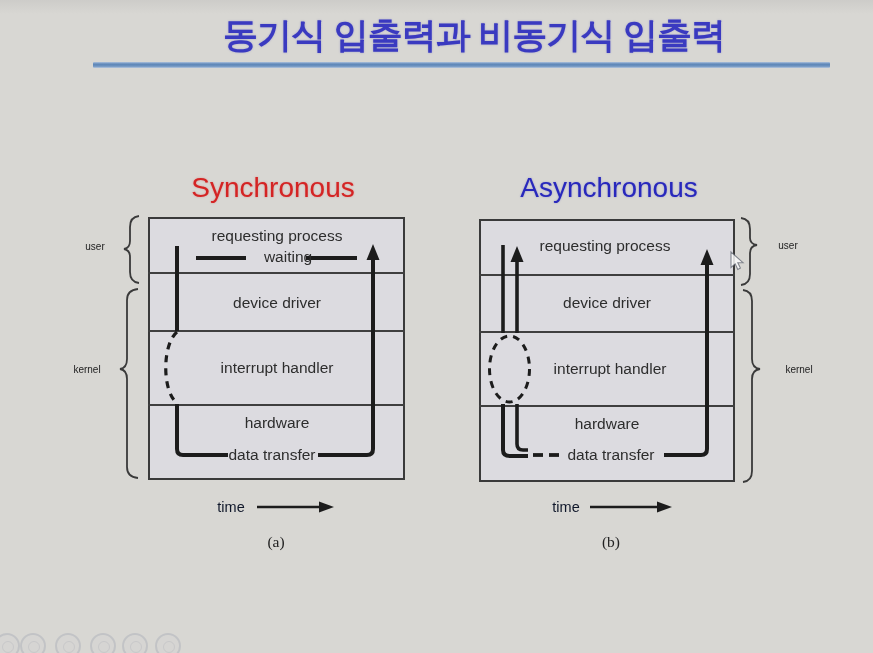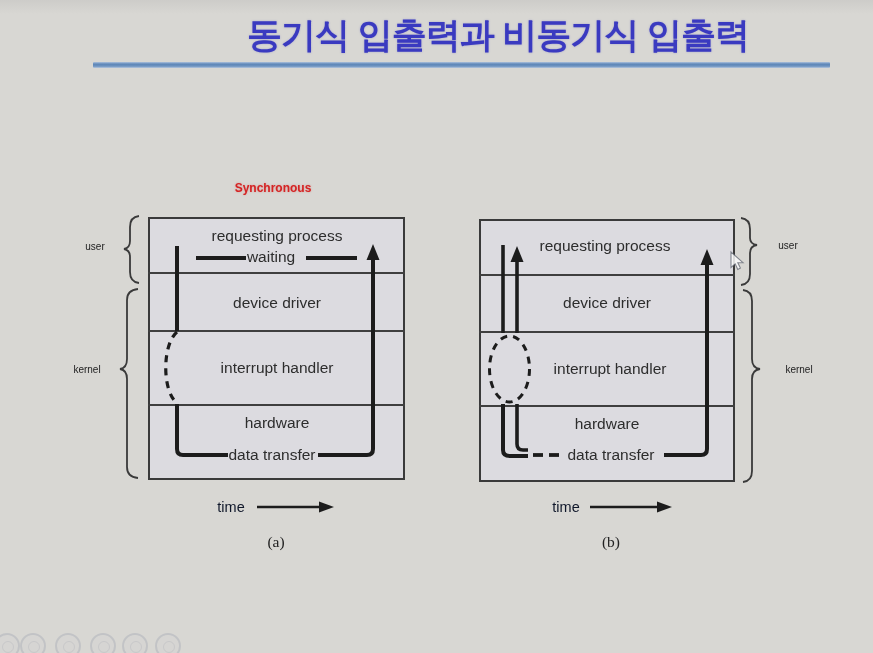--- a/index.html
+++ b/index.html
@@ -7,32 +7,32 @@
     position:relative; width:873px; height:653px; overflow:hidden;
     background:#d8d7d3;
     font-family:"Liberation Sans", sans-serif;
   }
   .slide::before{
     content:""; position:absolute; inset:0;
     background:linear-gradient(180deg, rgba(60,60,70,.07), rgba(0,0,0,0) 14px);
     pointer-events:none;
   }
   .title{
-    position:absolute; left:498px; top:12px; transform:translateX(-50%);
+    position:absolute; left:474px; top:12px; transform:translateX(-50%);
     font-size:35px; font-weight:bold; color:#3a3ac0; white-space:nowrap;
     letter-spacing:-1px; text-shadow:0 0 2px rgba(58,58,192,.35);
   }
   .rule{
     position:absolute; left:93px; top:62px; width:737px; height:6px;
     background:linear-gradient(180deg,#aec2dc 0%, #5d86b8 35%, #6d93c0 70%, #b7c8de 100%);
     border-radius:1px;
   }
   .heading{
     position:absolute; transform:translate(-50%,-50%);
-    font-size:12px; font-weight:bold; white-space:nowrap;
+    font-size:28px; font-weight:normal; white-space:nowrap;
   }
   .heading.sync{ color:#d42424; text-shadow:0 0 2px rgba(212,36,36,.35); }
   .heading.async{ color:#2828bc; text-shadow:0 0 2px rgba(40,40,188,.35); }
   .panel-box{
     position:absolute; background:#dcdbe0; border:2px solid #3a3a3a;
     box-sizing:border-box;
   }
   .divider{
     position:absolute; height:2px; background:#3f3f3f;
   }
@@ -76,20 +76,21 @@
   <div class="title">동기식 입출력과 비동기식 입출력</div>
   <div class="rule"></div>
 
   <div class="heading sync" style="left:273px;top:188px">Synchronous</div>
 
   <div class="panel-box" style="left:148px;top:217px;width:257px;height:263px"></div>
   <div class="divider" style="left:148px;top:272px;width:257px"></div>
   <div class="divider" style="left:148px;top:330px;width:257px"></div>
   <div class="divider" style="left:148px;top:404px;width:257px"></div>
 
+  <div class="heading async" style="left:609px;top:188px">Asynchronous</div>
 
   <div class="panel-box" style="left:479px;top:219px;width:256px;height:263px"></div>
   <div class="divider" style="left:479px;top:274px;width:256px"></div>
   <div class="divider" style="left:479px;top:331px;width:256px"></div>
   <div class="divider" style="left:479px;top:405px;width:256px"></div>
 
   <svg class="overlay" viewBox="0 0 873 653">
 
     <g stroke="#1c1c1c" fill="none">
       <path d="M177,246 L177,331" stroke-width="4"></path>
@@ -129,21 +130,21 @@
       <path d="M590,507 L658,507" stroke="#1c1c1c" stroke-width="2.6" fill="none"></path>
       <polygon points="672,507 657,501.5 657,512.5" fill="#1c1c1c"></polygon>
     </g>
 
     <g transform="translate(731,252)">
       <polygon points="0,0 0,15.5 4.2,11.8 6.8,17.4 9.4,16.1 6.8,10.7 12,10.7" fill="rgba(250,250,250,0.85)" stroke="rgba(95,100,112,0.75)" stroke-width="1.1"></polygon>
     </g>
   </svg>
 
   <span class="lbl" style="left:277px;top:236px">requesting process</span>
-  <span class="lbl" style="left:271px;top:257px">waiting</span>
+  <span class="lbl" style="left:288px;top:257px">waiting</span>
   <span class="lbl" style="left:277px;top:303px">device driver</span>
   <span class="lbl" style="left:277px;top:368px">interrupt handler</span>
   <span class="lbl" style="left:277px;top:423px">hardware</span>
   <span class="lbl" style="left:272px;top:455px">data transfer</span>
   <span class="side-lbl" style="left:95px;top:246px">user</span>
   <span class="side-lbl" style="left:87px;top:369px">kernel</span>
   <span class="time-lbl" style="left:231px;top:507px">time</span>
   <span class="caption" style="left:276px;top:542px">(a)</span>
 
   <span class="lbl" style="left:605px;top:246px">requesting process</span>

